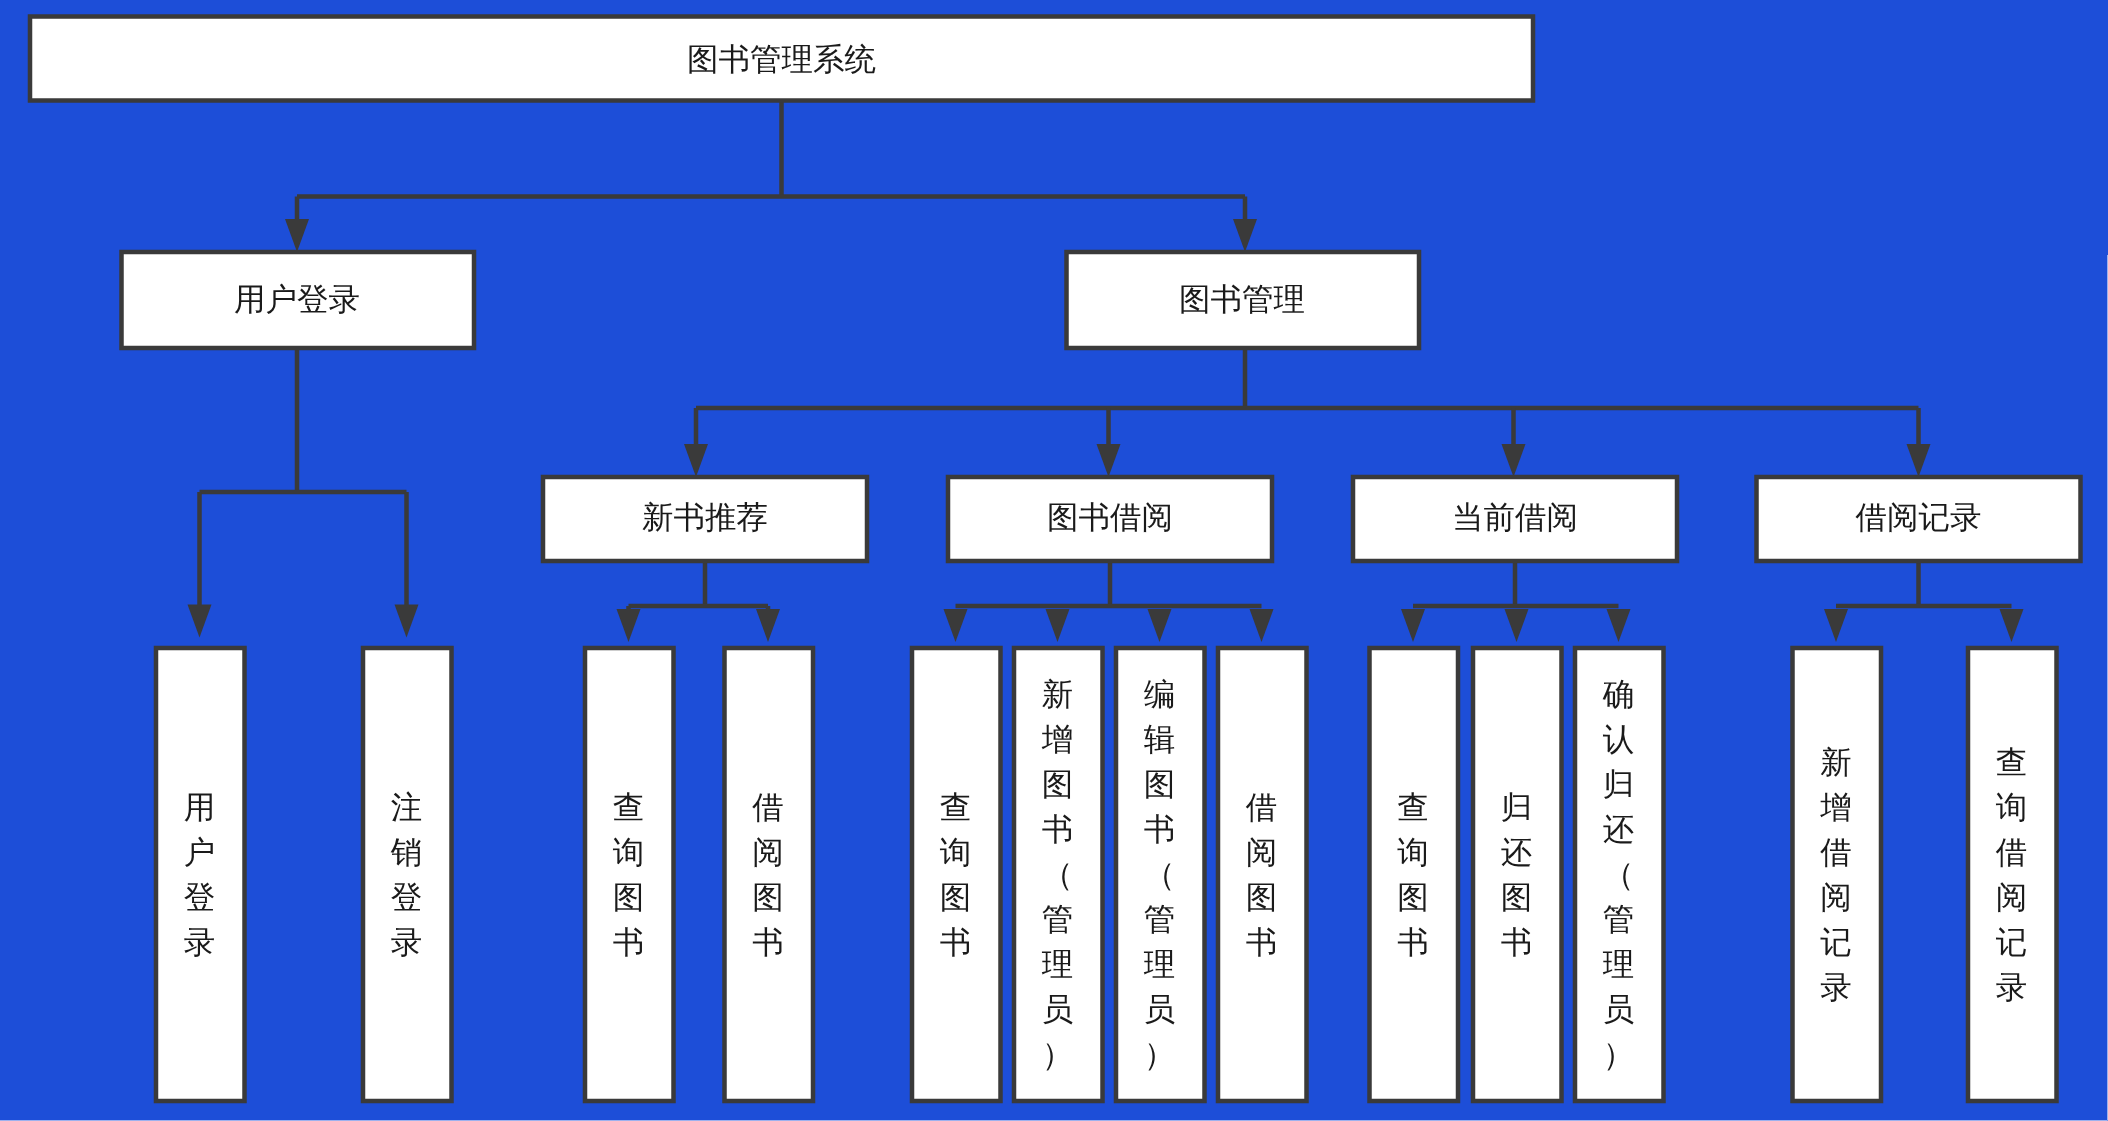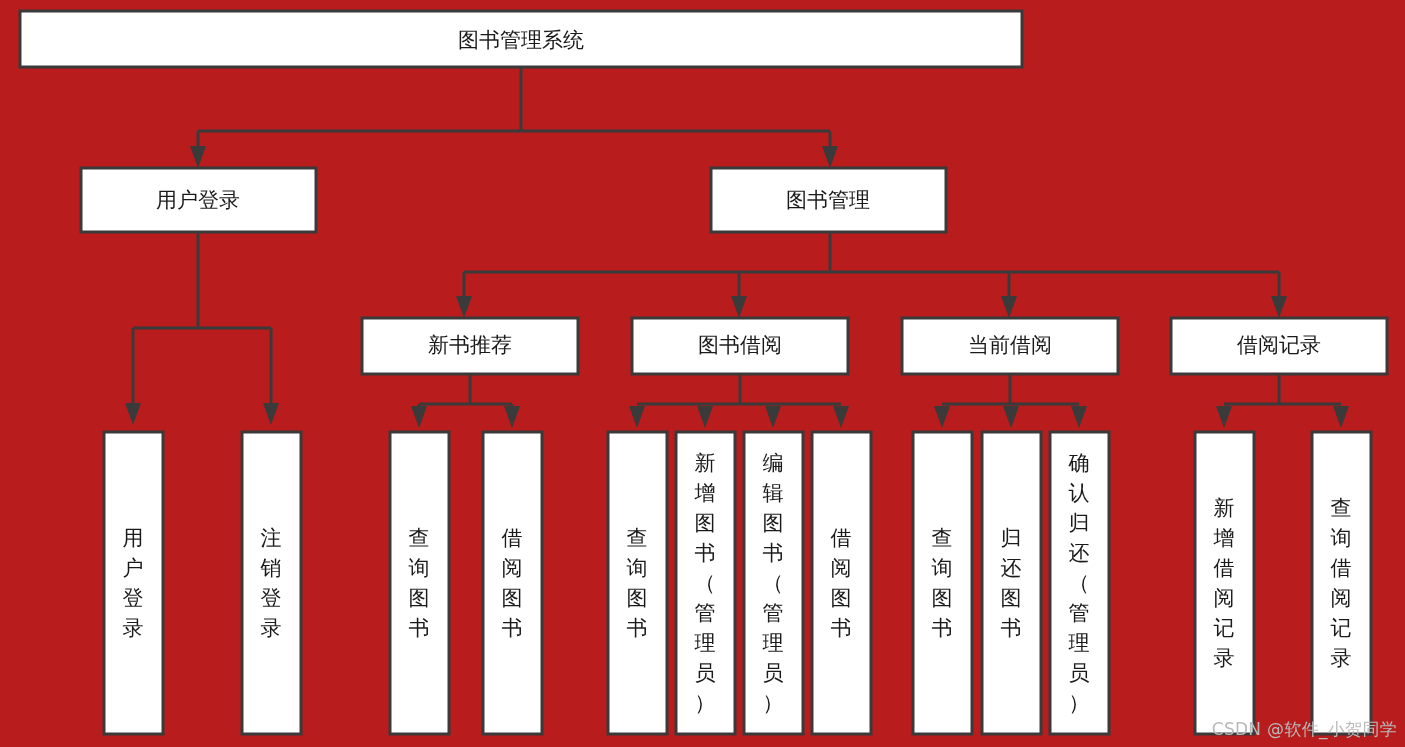--- a/index.html
+++ b/index.html
@@ -10,21 +10,21 @@
   body {
     width: 1405px;
     height: 747px;
     font-family: "DejaVu Sans", "Liberation Sans", sans-serif;
     overflow: hidden;
   }
   #diagram-root {
     position: relative;
     width: 1405px;
     height: 747px;
-    background: #b91c1c;
+    background: #1d4ed8;
   }
   svg.canvas {
     position: absolute;
     left: 0;
     top: 0;
     width: 1405px;
     height: 747px;
   }
   .node-box {
     fill: #ffffff;
@@ -216,15 +216,14 @@
       <rect class="node-box" x="1195" y="432" width="59" height="302"></rect>
       <text class="node-label-v" x="1224" y="583"><tspan x="1224" y="515">新</tspan><tspan x="1224" y="545">增</tspan><tspan x="1224" y="575">借</tspan><tspan x="1224" y="605">阅</tspan><tspan x="1224" y="635">记</tspan><tspan x="1224" y="665">录</tspan></text>
     </g>
     <g>
       <rect class="node-box" x="1312" y="432" width="59" height="302"></rect>
       <text class="node-label-v" x="1341" y="583"><tspan x="1341" y="515">查</tspan><tspan x="1341" y="545">询</tspan><tspan x="1341" y="575">借</tspan><tspan x="1341" y="605">阅</tspan><tspan x="1341" y="635">记</tspan><tspan x="1341" y="665">录</tspan></text>
     </g>
 
   </svg>
 
-  <div class="watermark">CSDN @软件_小贺同学</div>
 
 </div>
 
 </body></html>

